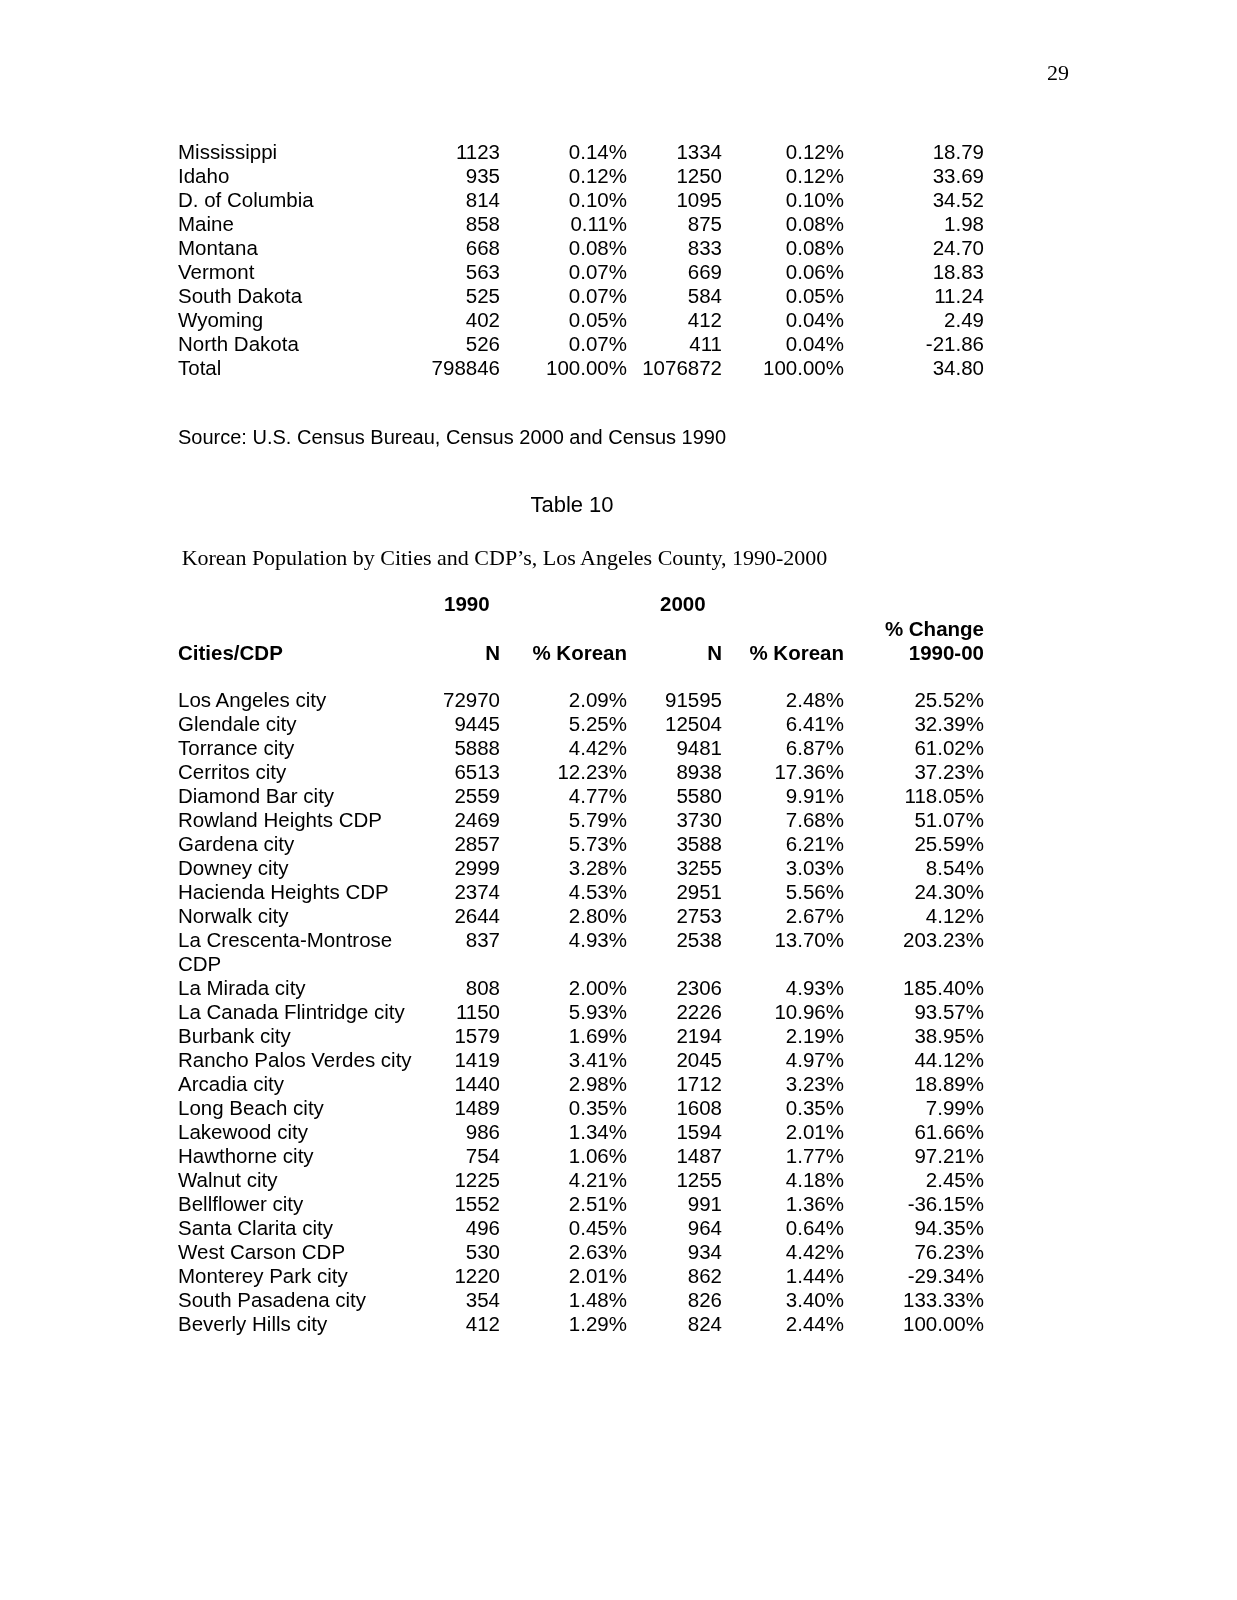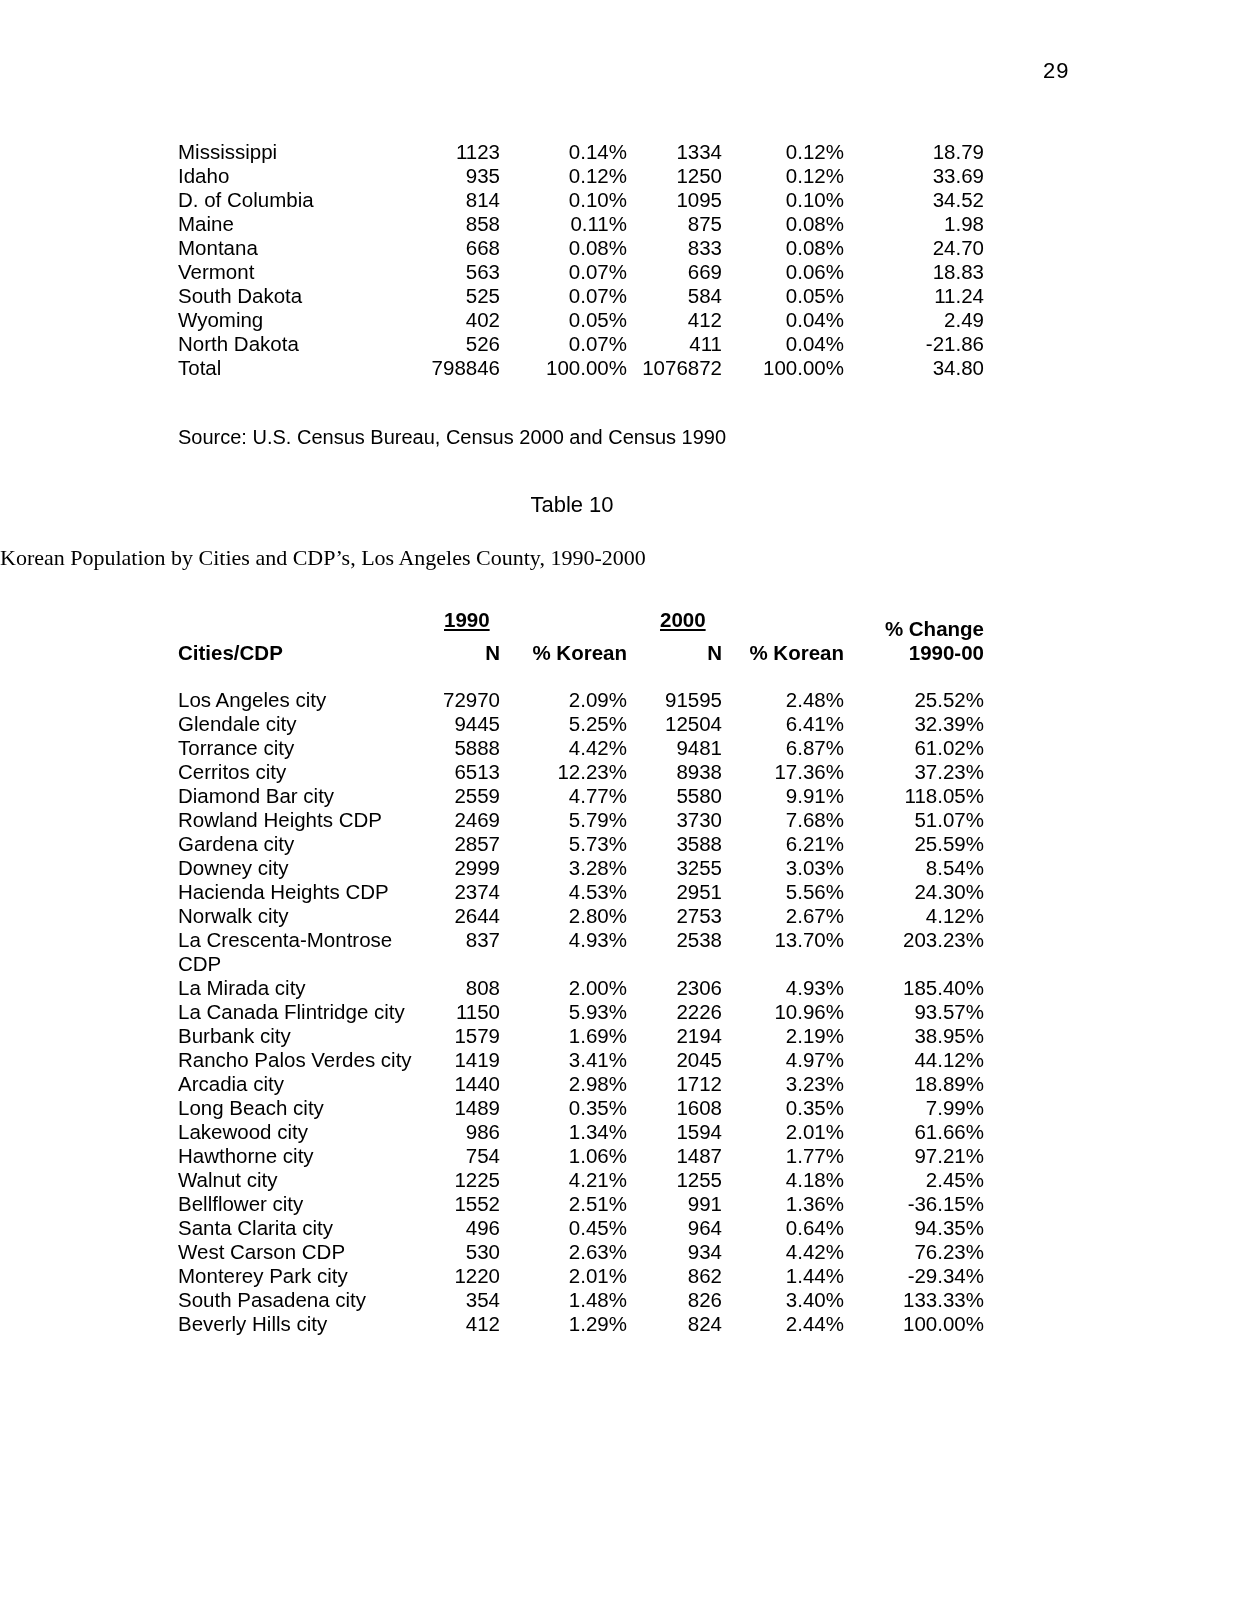--- a/index.html
+++ b/index.html
@@ -19,21 +19,21 @@
   .page {
     position: absolute;
     inset: 0;
   }
 
   
   .page-number {
     position: absolute;
     top: 62px;
     right: 168px;
-    font-family: Liberation Mono, monospace;
+    font-family: Liberation Serif, serif;
     font-size: 22px;
     line-height: 1;
     text-align: right;
   }
 
   
   .data-table {
     position: absolute;
     left: 178px;
     width: 806px;
@@ -77,36 +77,36 @@
     text-align: center;
     font-size: 22px;
     line-height: 26px;
   }
   #table10-label { top: 492px; }
 
   .table-caption {
     position: absolute;
     left: 0;
     width: 1009px;
-    text-align: left;
+    text-align: center;
     font-family: "Liberation Serif", serif;
     font-size: 22px;
     line-height: 26px;
   }
   #table10-caption { top: 545px; }
 
   
   .header-block {
     position: absolute;
     left: 178px;
     width: 806px;
     font-size: 20.5px;
     font-weight: bold;
   }
-  #t10-group-row { top: 608px; text-decoration: underline; }
+  #t10-group-row { top: 592px; }
   #t10-col-row   { top: 617px; }
 
   .hdr-table {
     width: 806px;
     border-collapse: collapse;
     table-layout: fixed;
   }
   .hdr-table td {
     padding: 0;
     line-height: 24px;

